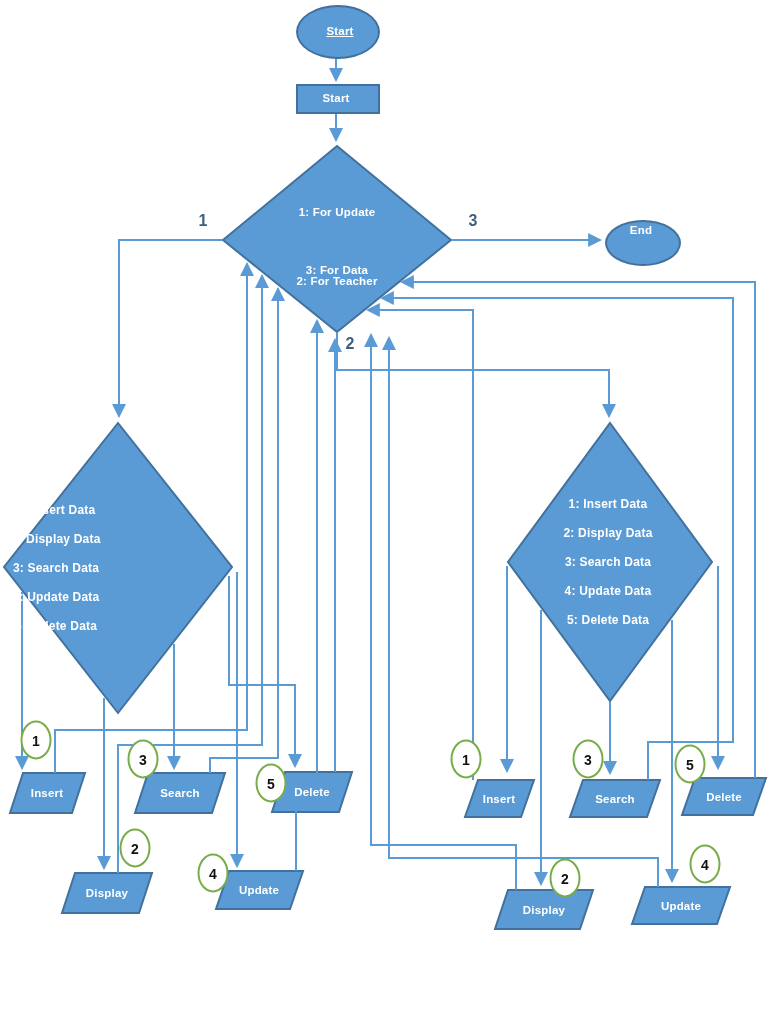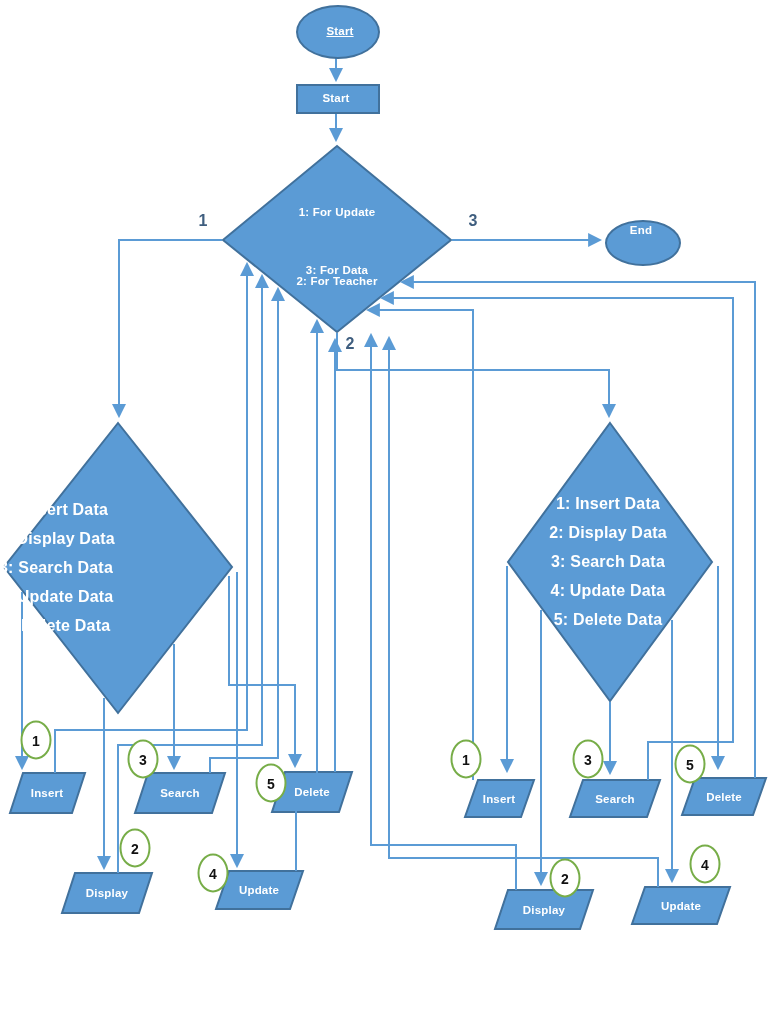--- a/index.html
+++ b/index.html
@@ -1,21 +1,21 @@
 <!DOCTYPE html>
 <html><head>
 <meta charset="utf-8">
 <style>
   html,body{margin:0;padding:0;background:#fff;}
   #canvas{position:relative;width:768px;height:1024px;background:#ffffff;overflow:hidden;
           font-family:"Liberation Sans",sans-serif;}
   svg.layer{position:absolute;left:0;top:0;z-index:1;}
   .lbl{position:absolute;transform:translate(-50%,-50%);z-index:3;font-weight:bold;
        color:#ffffff;font-size:11.5px;white-space:nowrap;letter-spacing:.2px;}
-  .opt{font-size:16px;}
+  .opt{font-size:12px;}
   .branch{color:#3f5e7f;font-size:16px;}
   .ellipse{position:absolute;z-index:2;background:#5b9bd5;border:2px solid #41719c;
            border-radius:50%;}
   .rect{position:absolute;z-index:2;background:#5b9bd5;border:2px solid #41719c;}
   .badge{position:absolute;z-index:4;width:27px;height:35px;border:2px solid #77ad48;
          border-radius:50%;background:#fff;transform:translate(-50%,-50%);
          display:flex;align-items:center;justify-content:center;
          color:#111;font-weight:bold;font-size:14px;}
   polygon.node{fill:#5b9bd5;stroke:#41719c;stroke-width:2;}
   polyline.conn{fill:none;stroke:#5b9bd5;stroke-width:2;}

